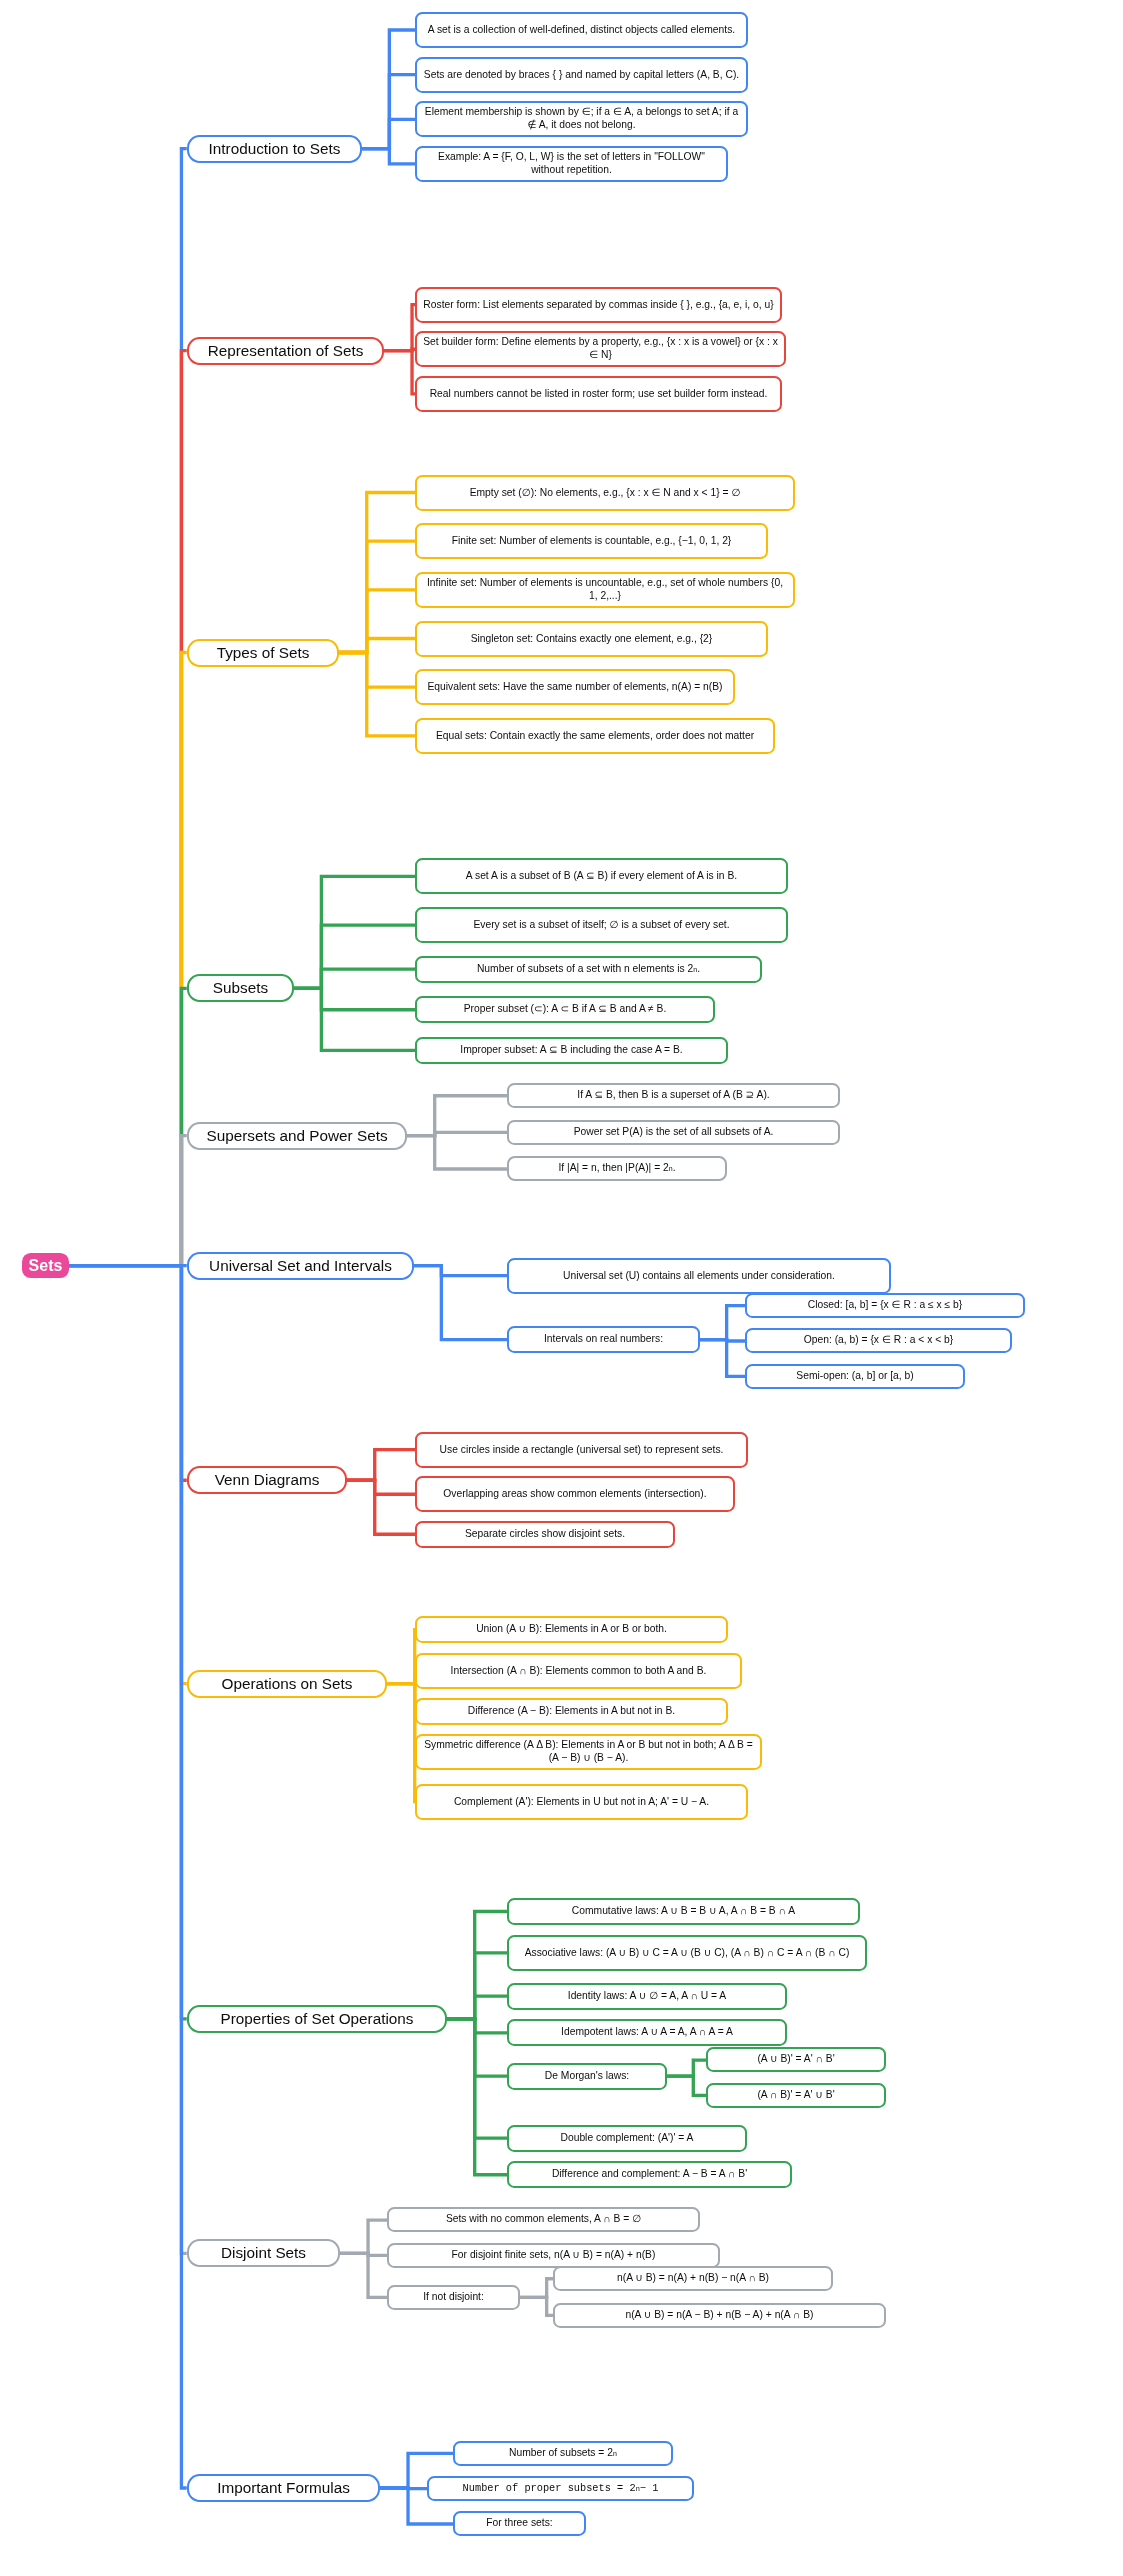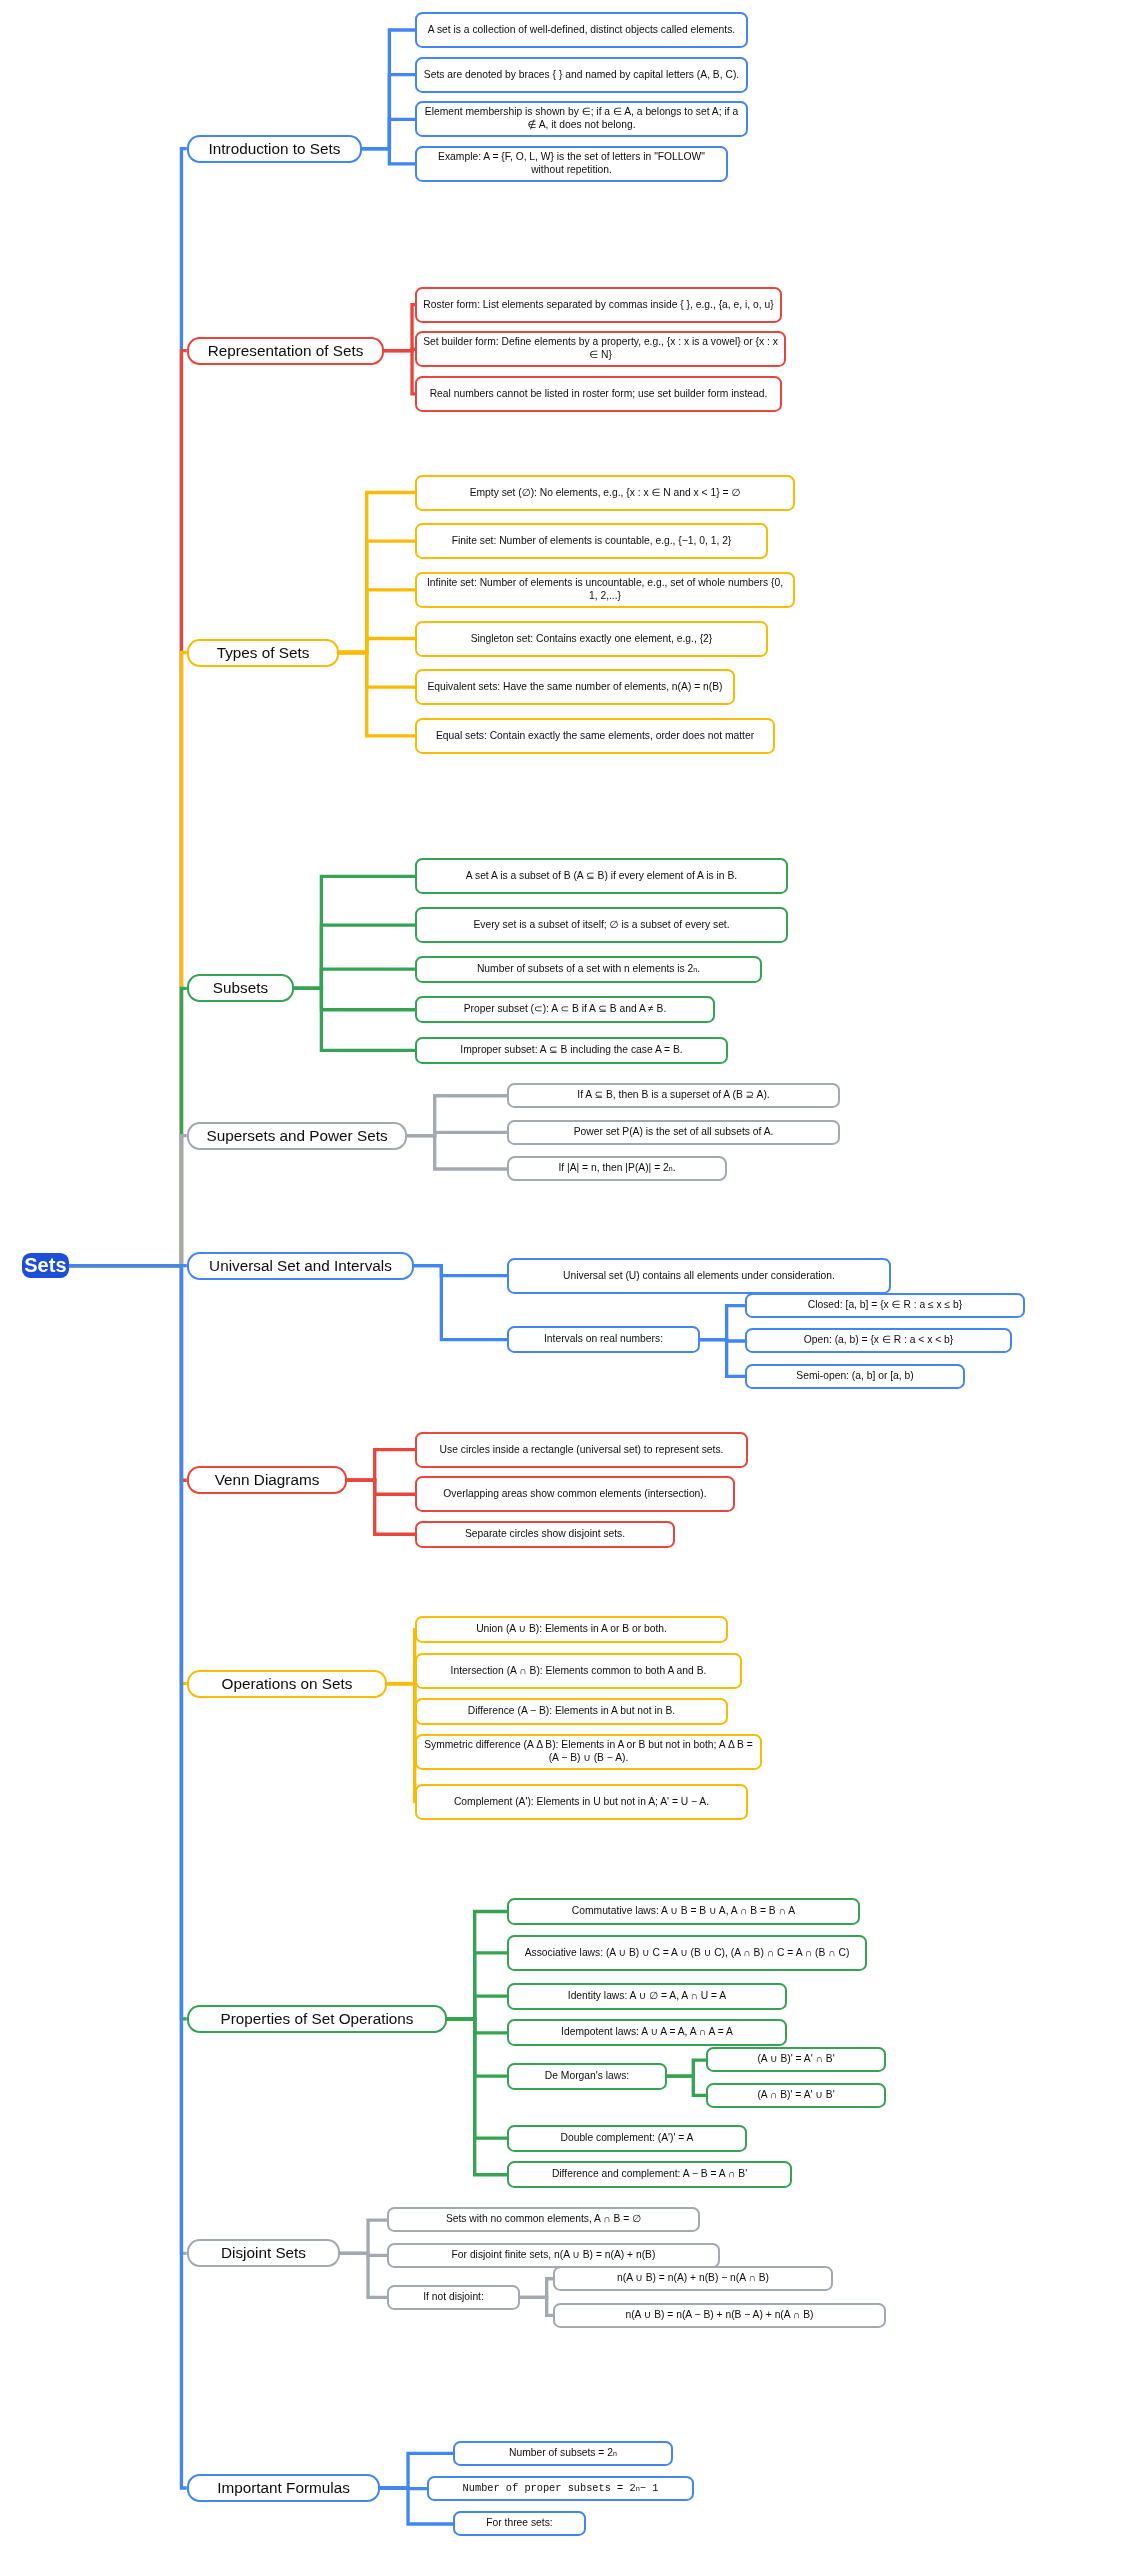--- a/index.html
+++ b/index.html
@@ -17,23 +17,23 @@
     background:#ffffff;
     border-style:solid;
     display:flex; align-items:center; justify-content:center;
     text-align:center;
     color:#0d0d0d;
     line-height:1.22;
     padding:2px 5.3px;
   }
   
   .root {
-    background:#1d4ed8; color:#ffffff;
+    background:#ec4899; color:#ffffff;
     border:none; border-radius:8.7px;
-    font-size:20px; font-weight:bold;
+    font-size:16px; font-weight:bold;
     letter-spacing:0.1px;
   }
   
   .branch {
     border-width:2.7px; border-radius:12.7px;
     font-size:15.3px; font-weight:400;
   }
   
   .leaf {
     border-width:2px; border-radius:7.3px;

